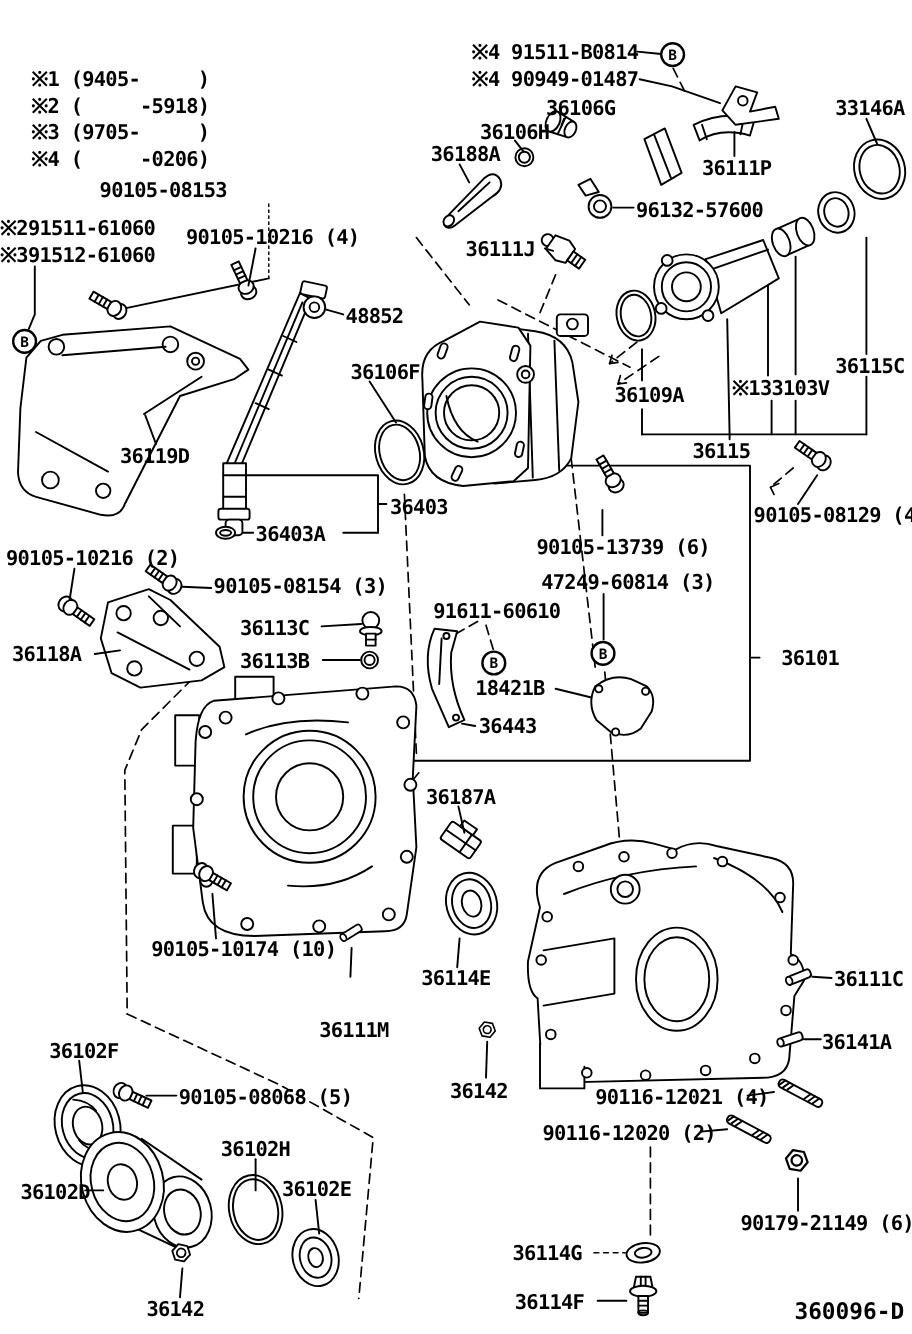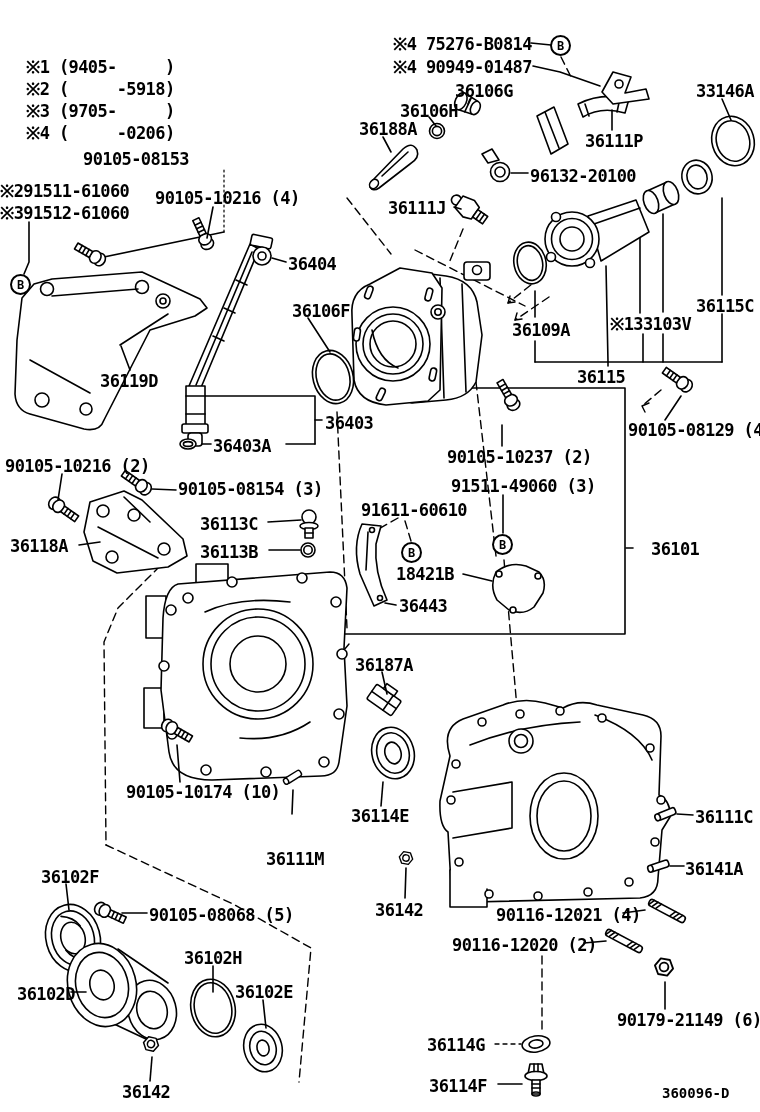--- a/index.html
+++ b/index.html
@@ -1,20 +1,20 @@
 <!DOCTYPE html>
 <html><head>
 <meta charset="utf-8">
 <style>
   html,body{margin:0;padding:0;background:#fff}
   .sheet{position:relative;width:760px;height:1112px;background:#fff;overflow:hidden;
          font-family:"DejaVu Sans Mono",monospace}
   .lbl{position:absolute;font-weight:700;font-size:17px;line-height:19px;color:#000;
        white-space:pre;letter-spacing:-0.6px}
-  .code{font-size:14px;letter-spacing:0}
+  .code{font-size:19px;letter-spacing:0}
   .bmark{position:absolute;width:21px;height:21px;box-sizing:border-box;border:2px solid #000;
          border-radius:50%;background:#fff;display:flex;align-items:center;justify-content:center;
          font-weight:700;font-size:12px;color:#000}
   svg.art{position:absolute;left:0;top:0}
   .art *{stroke:#000;fill:none;stroke-width:1.6;stroke-linecap:round;stroke-linejoin:round}
   .art .wf{fill:#fff}
   .art .ld{stroke-width:1.4}
   .art .dsh{stroke-dasharray:8 5;stroke-width:1.4}
   .art .dsh2{stroke-dasharray:4 4;stroke-width:1.3}
   .art .dot{stroke-dasharray:2 3;stroke-width:1.2}
@@ -427,50 +427,50 @@
       <line class="dsh2" x1="495" y1="1044" x2="521" y2="1044"></line>
       <line x1="498" y1="1084" x2="522" y2="1084"></line>
     </g>
   </svg>
 
   <div class="lbl" style="left:26px;top:58px">※1 (9405-     )</div>
   <div class="lbl" style="left:26px;top:80px">※2 (     -5918)</div>
   <div class="lbl" style="left:26px;top:102px">※3 (9705-     )</div>
   <div class="lbl" style="left:26px;top:124px">※4 (     -0206)</div>
 
-  <div class="lbl" style="left:393px;top:35px">※4 75276-B0814</div>
+  <div class="lbl" style="left:393px;top:35px">※4 91511-B0814</div>
   <div class="lbl" style="left:393px;top:58px">※4 90949-01487</div>
   <div class="lbl" style="left:455px;top:82px">36106G</div>
   <div class="lbl" style="left:400px;top:102px">36106H</div>
   <div class="lbl" style="left:359px;top:120px">36188A</div>
   <div class="lbl" style="left:585px;top:132px">36111P</div>
   <div class="lbl" style="left:696px;top:82px">33146A</div>
-  <div class="lbl" style="left:530px;top:167px">96132-20100</div>
+  <div class="lbl" style="left:530px;top:167px">96132-57600</div>
   <div class="lbl" style="left:388px;top:199px">36111J</div>
   <div class="lbl" style="left:83px;top:150px">90105-08153</div>
   <div class="lbl" style="left:0px;top:182px">※291511-61060</div>
   <div class="lbl" style="left:0px;top:204px">※391512-61060</div>
   <div class="lbl" style="left:155px;top:189px">90105-10216 (4)</div>
-  <div class="lbl" style="left:288px;top:255px">36404</div>
+  <div class="lbl" style="left:288px;top:255px">48852</div>
   <div class="lbl" style="left:292px;top:302px">36106F</div>
   <div class="lbl" style="left:512px;top:321px">36109A</div>
   <div class="lbl" style="left:610px;top:315px">※133103V</div>
   <div class="lbl" style="left:696px;top:297px">36115C</div>
   <div class="lbl" style="left:577px;top:368px">36115</div>
   <div class="lbl" style="left:100px;top:372px">36119D</div>
   <div class="lbl" style="left:325px;top:414px">36403</div>
   <div class="lbl" style="left:213px;top:437px">36403A</div>
   <div class="lbl" style="left:628px;top:421px">90105-08129 (4)</div>
   <div class="lbl" style="left:5px;top:457px">90105-10216 (2)</div>
   <div class="lbl" style="left:178px;top:480px">90105-08154 (3)</div>
   <div class="lbl" style="left:200px;top:515px">36113C</div>
   <div class="lbl" style="left:200px;top:543px">36113B</div>
   <div class="lbl" style="left:361px;top:501px">91611-60610</div>
-  <div class="lbl" style="left:447px;top:448px">90105-10237 (2)</div>
-  <div class="lbl" style="left:451px;top:477px">91511-49060 (3)</div>
+  <div class="lbl" style="left:447px;top:448px">90105-13739 (6)</div>
+  <div class="lbl" style="left:451px;top:477px">47249-60814 (3)</div>
   <div class="lbl" style="left:396px;top:565px">18421B</div>
   <div class="lbl" style="left:399px;top:597px">36443</div>
   <div class="lbl" style="left:651px;top:540px">36101</div>
   <div class="lbl" style="left:10px;top:537px">36118A</div>
   <div class="lbl" style="left:355px;top:656px">36187A</div>
   <div class="lbl" style="left:126px;top:783px">90105-10174 (10)</div>
   <div class="lbl" style="left:266px;top:850px">36111M</div>
   <div class="lbl" style="left:351px;top:807px">36114E</div>
   <div class="lbl" style="left:695px;top:808px">36111C</div>
   <div class="lbl" style="left:685px;top:860px">36141A</div>

